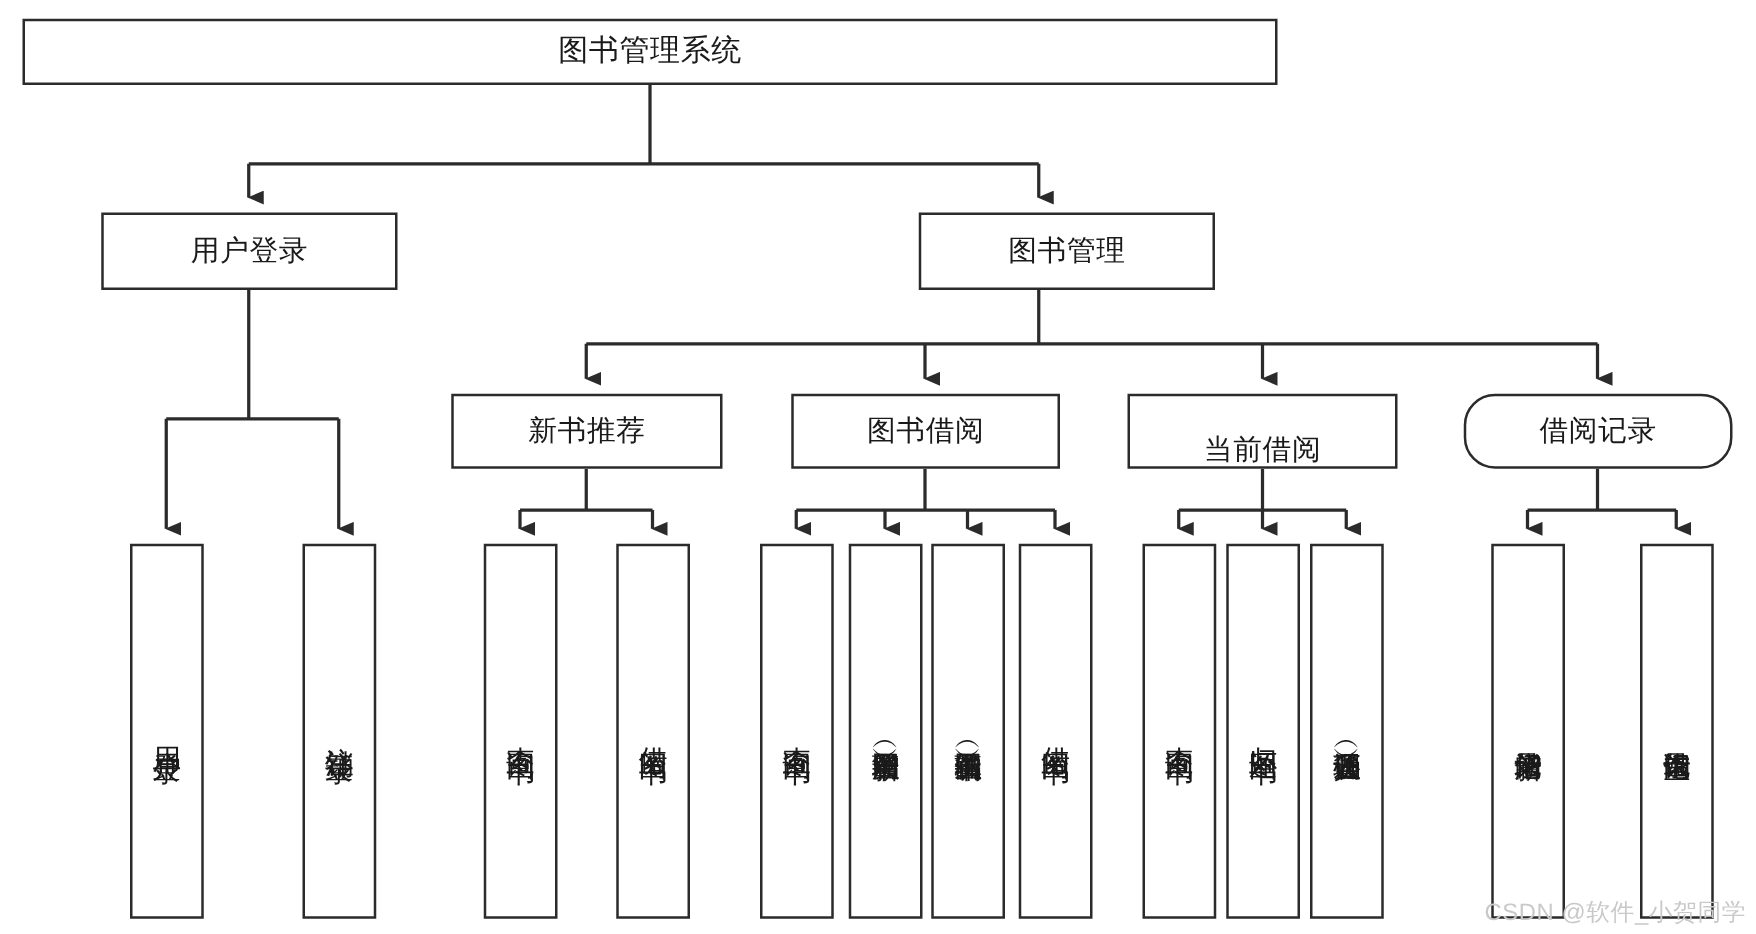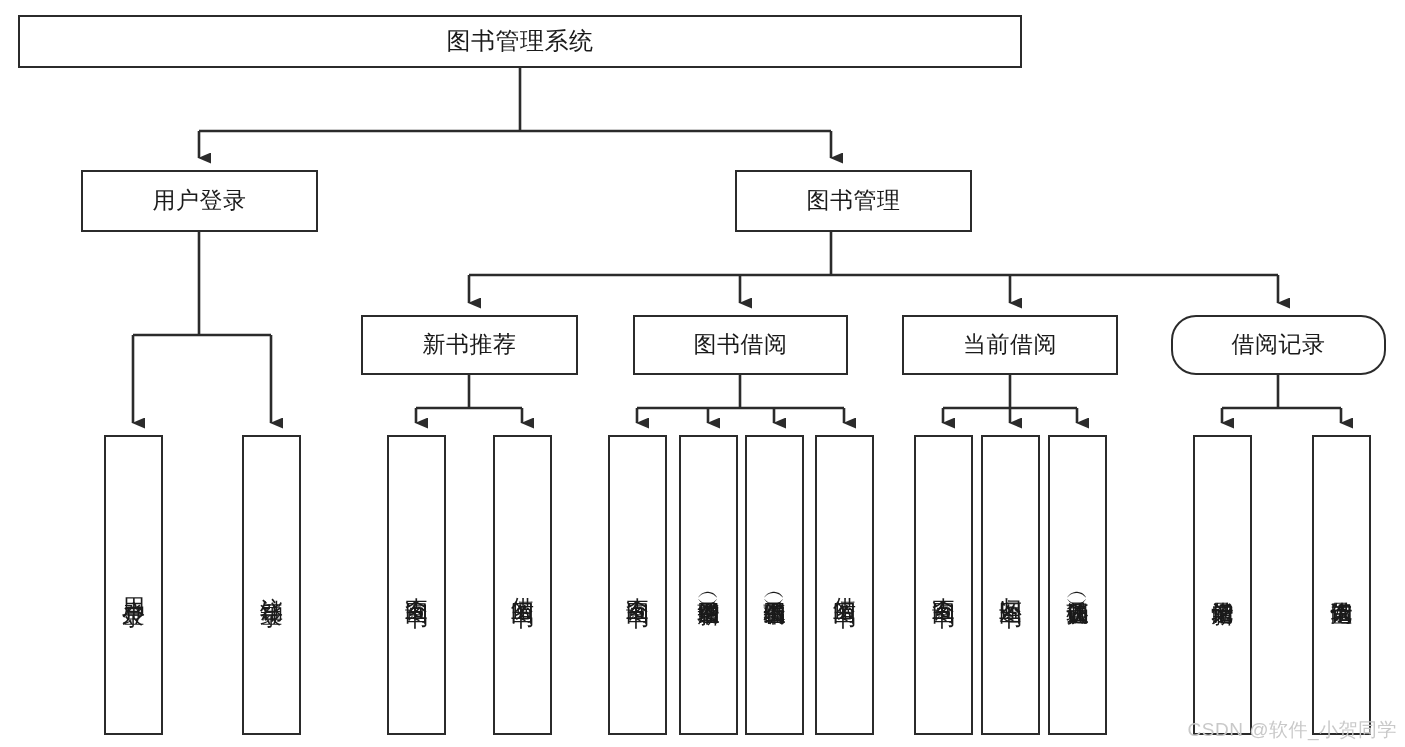--- a/index.html
+++ b/index.html
@@ -143,21 +143,21 @@
   <div class="node h" style="left:711px; top:170px; width:237px; height:62px;margin-left:24px;">
     <span class="lbl">图书管理</span>
   </div>
 
   <div class="node h" style="left:633px; top:315px; width:215px; height:60px;">
     <span class="lbl">图书借阅</span>
   </div>
   <div class="node h" style="left:361px; top:315px; width:217px; height:60px;">
     <span class="lbl">新书推荐</span>
   </div>
-  <div class="node h" style="left:902px; top:315px; width:216px; height:60px;">
+  <div class="node h" style="left:902px; top:315px; width:216px; height:60px;align-items:flex-end;">
     <span class="lbl">当前借阅</span>
   </div>
   <div class="node h" style="left:1171px; top:315px; width:215px; height:60px;border-radius:25px;">
     <span class="lbl">借阅记录</span>
   </div>
 
   <div class="node v" style="left:104px; top:435px; width:59px; height:300px;">
     <span class="lbl">用户登录</span>
   </div>
   <div class="node v" style="left:242px; top:435px; width:59px; height:300px;">

